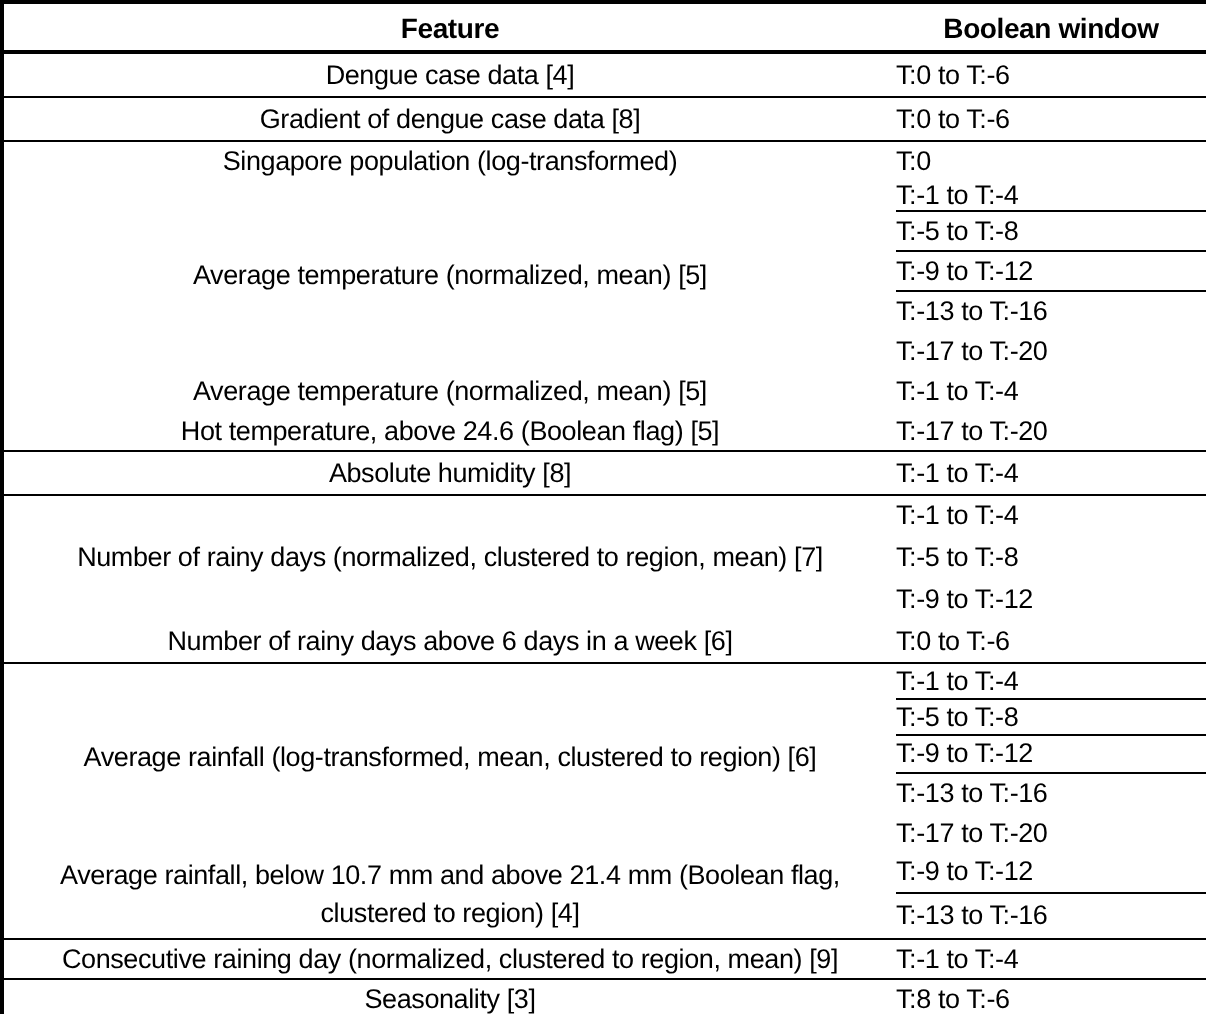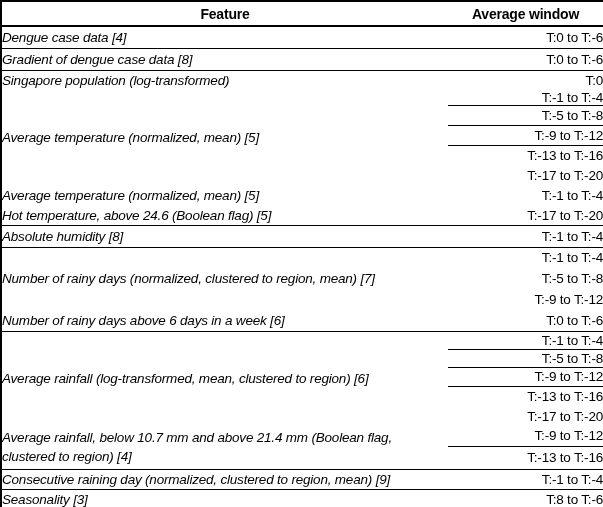--- a/index.html
+++ b/index.html
@@ -34,45 +34,44 @@
   }
   table.feat td {
     vertical-align: middle;
     padding: 0;
     overflow: hidden;
   }
   td.f {
     padding-left: 6px;
     padding-right: 2px;
     line-height: 19px;
-    text-align: left;
-    font-style: italic;
+    text-align: center;
   }
   td.l {
     padding-left: 8px;
     white-space: nowrap;
-    text-align: right;
+    text-align: left;
   }
   .bb {
     border-bottom: 1px solid #000000;
   }
 </style>
 </head>
 <body>
 
 <div class="page">
   <table class="feat">
     <colgroup>
       <col style="width:447px">
       <col style="width:156px">
     </colgroup>
     <thead>
       <tr style="height:25px">
         <th>Feature</th>
-        <th>Average window</th>
+        <th>Boolean window</th>
       </tr>
     </thead>
     <tbody>
       <tr style="height:22px">
         <td class="f bb">Dengue case data [4]</td>
         <td class="l bb">T:0 to T:-6</td>
       </tr>
       <tr style="height:22px">
         <td class="f bb">Gradient of dengue case data [8]</td>
         <td class="l bb">T:0 to T:-6</td>

